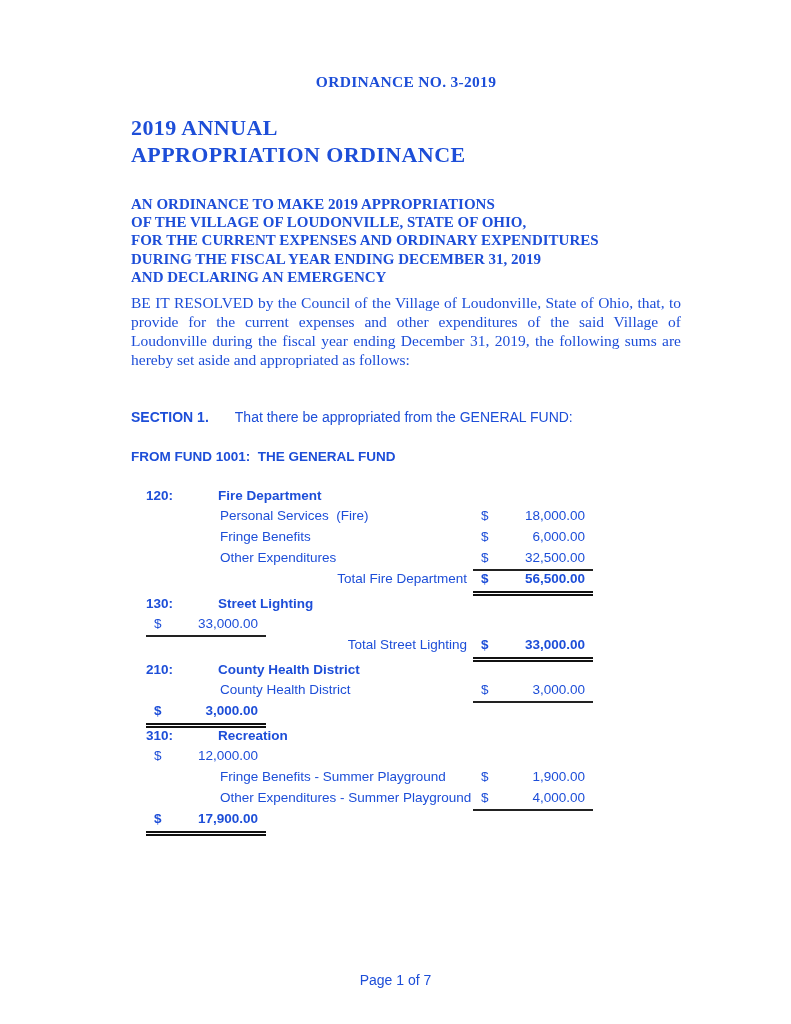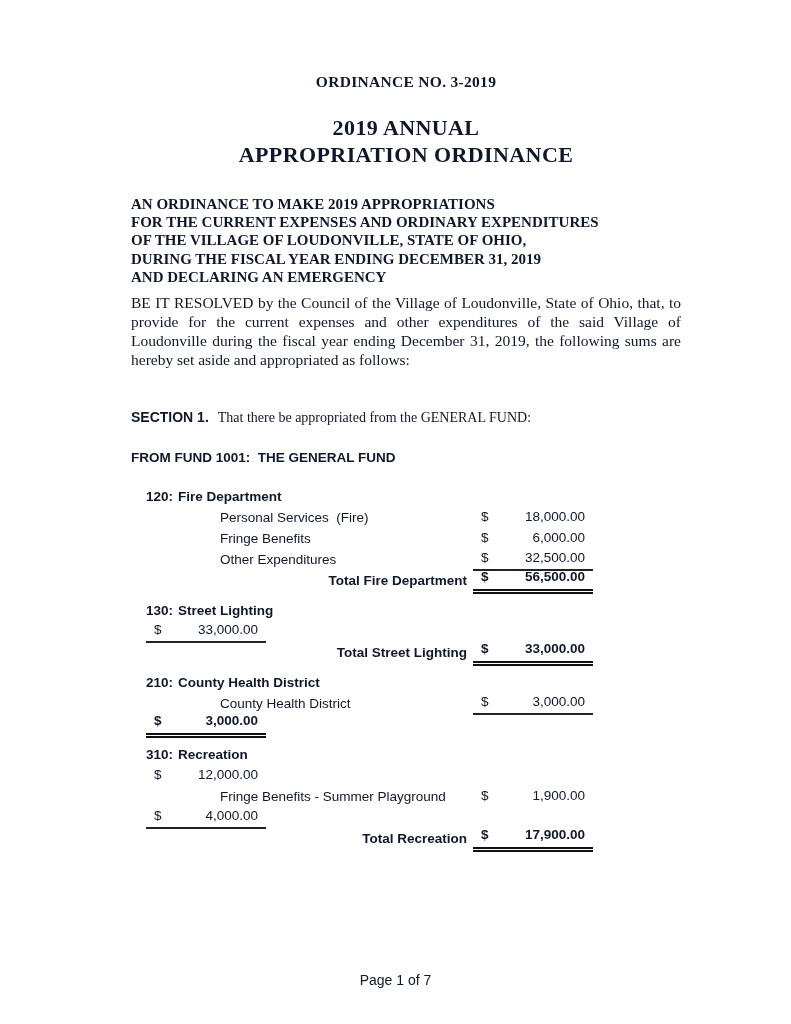--- a/index.html
+++ b/index.html
@@ -1,37 +1,36 @@
 <!DOCTYPE html>
 <html><head>
 <meta charset="utf-8">
 <style>
   html, body { margin: 0; padding: 0; background: #ffffff; }
   .page {
     position: relative;
     width: 791px;
     height: 1024px;
     background: #ffffff;
-    color: #0f172a;
+    color: #1d4ed8;
     font-family: "Liberation Serif", serif;
     overflow: hidden;
     margin: 0 auto;
   }
   
   .serif-col { margin-left: 131px; width: 550px; }
   .ord-no {
     padding-top: 73px;
     text-align: center;
     font-weight: bold;
     font-size: 15.5px;
     letter-spacing: 0.3px;
   }
   .main-title {
     margin-top: 23px;
-    text-align: center;
     font-weight: bold;
     font-size: 22px;
     line-height: 27px;
     letter-spacing: 0.4px;
   }
   .subtitle {
     margin-top: 27px;
     text-align: left;
     font-weight: bold;
     font-size: 15px;
@@ -44,57 +43,58 @@
     text-align: justify;
     text-justify: inter-word;
   }
   
   .sans { font-family: "Liberation Sans", sans-serif; }
   .section-line {
     margin: 40px 0 0 131px;
     font-size: 14px;
   }
   .section-label { font-weight: bold; }
-  .section-text { margin-left: 9px; font-family: Liberation Serif, serif; }
+  .section-text { margin-left: 26px; }
   .fund-line {
     margin: 24px 0 0 131px;
     font-size: 13.5px;
     font-weight: bold;
     white-space: pre;
   }
   
   .dept {
     margin-left: 146px;
     width: 447px;
     font-size: 13.5px;
   }
   .dept-first { margin-top: 21px; }
-  .dept-next  { margin-top: 9px; }
+  .dept-next  { margin-top: 3px; }
   .dept-head {
     font-weight: bold;
     height: 21px;
     line-height: 21px;
     display: flex;
+    gap: 40px;
   }
   .dept-code { width: 32px; }
   .row {
     display: flex;
-    align-items: center;
+    align-items: flex-start;
     height: 21px;
     line-height: 20px;
   }
   .item-label {
     margin-left: 74px;
     flex: 1;
     white-space: pre;
   }
   .total-label {
     flex: 1;
     text-align: right;
-    font-weight: bold;
+    font-weight: normal;
     padding-right: 6px;
     white-space: pre;
   }
   .amt-group {
     width: 104px;
     display: flex;
     justify-content: space-between;
     padding: 0 8px 1px 8px;
   }
   .amt { text-align: right; }
@@ -122,22 +122,22 @@
   <div class="serif-col">
     <div class="ord-no">ORDINANCE NO. 3-2019</div>
 
     <div class="main-title">
       <div>2019 ANNUAL</div>
       <div>APPROPRIATION ORDINANCE</div>
     </div>
 
     <div class="subtitle">
       <div>AN ORDINANCE TO MAKE 2019 APPROPRIATIONS</div>
+      <div>OF THE VILLAGE OF LOUDONVILLE, STATE OF OHIO,</div>
       <div>FOR THE CURRENT EXPENSES AND ORDINARY EXPENDITURES</div>
-      <div>OF THE VILLAGE OF LOUDONVILLE, STATE OF OHIO,</div>
       <div>DURING THE FISCAL YEAR ENDING DECEMBER 31, 2019</div>
       <div>AND DECLARING AN EMERGENCY</div>
     </div>
 
     <div class="body-par">BE IT RESOLVED by the Council of the Village of Loudonville, State of Ohio, that, to provide for the current expenses and other expenditures of the said Village of Loudonville during the fiscal year ending December 31, 2019, the following sums are hereby set aside and appropriated as follows:</div>
   </div>
 
   <div class="section-line sans">
     <span class="section-label">SECTION 1.</span><span class="section-text">That there be appropriated from the GENERAL FUND:</span>
   </div>
@@ -231,27 +231,27 @@
       </div>
     </div>
     <div class="row">
       <div class="item-label">Fringe Benefits - Summer Playground</div>
       <div class="amt-group">
         <span>$</span>
         <span class="amt">1,900.00</span>
       </div>
     </div>
     <div class="row">
+      <div class="item-label">Other Expenditures - Summer Playground</div>
       <div class="amt-group underline">
         <span>$</span>
         <span class="amt">4,000.00</span>
       </div>
     </div>
     <div class="row">
-      <div class="total-label">Total Recreation</div>
       <div class="amt-group dbl">
         <span class="bold">$</span>
         <span class="amt bold">17,900.00</span>
       </div>
     </div>
   </div>
 
   <div class="footer sans">Page 1 of 7</div>
 
 </div>

